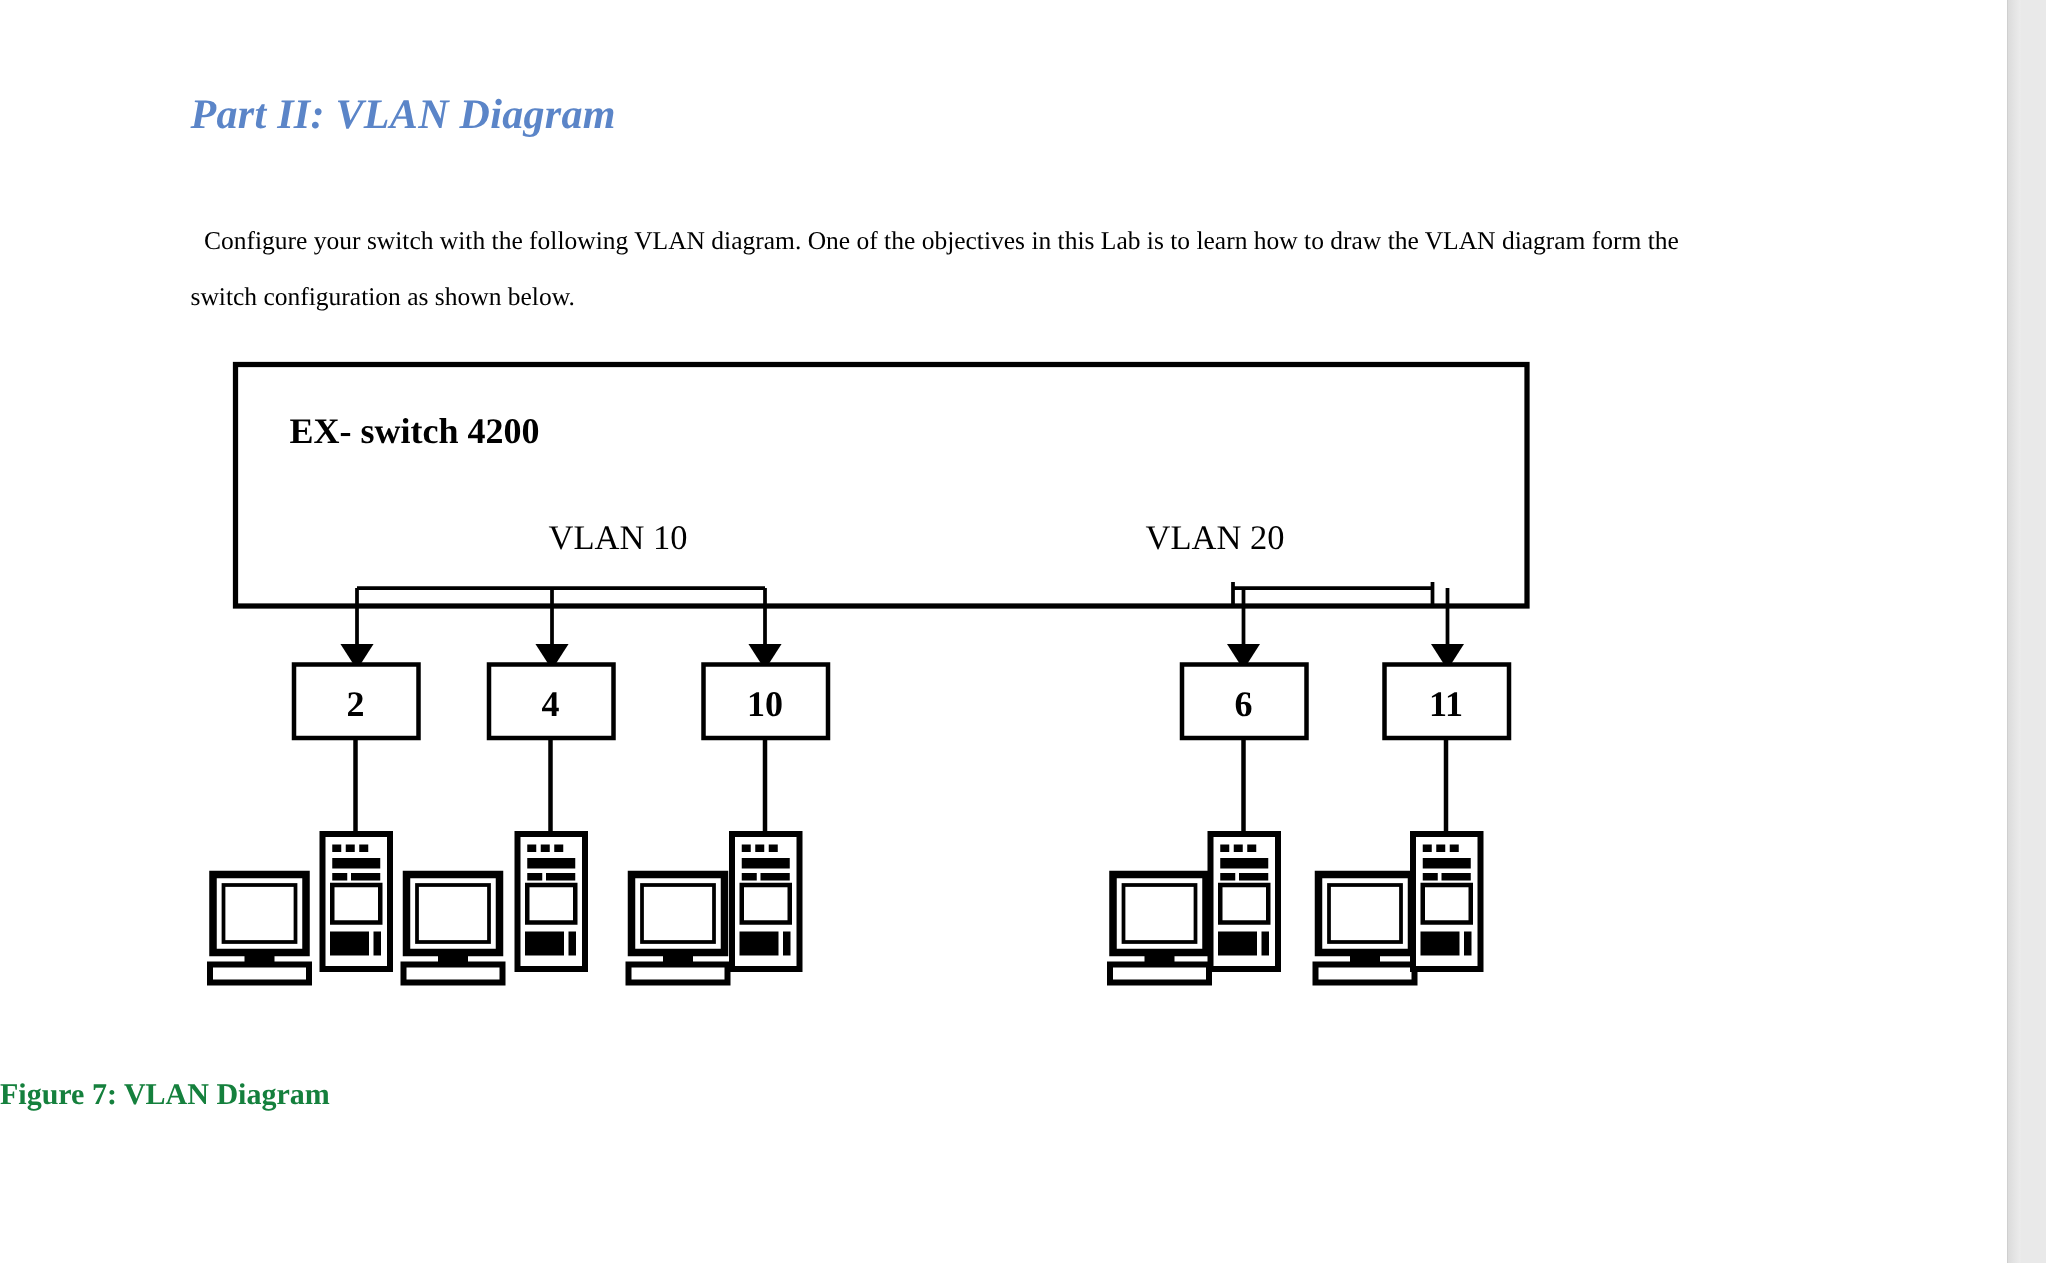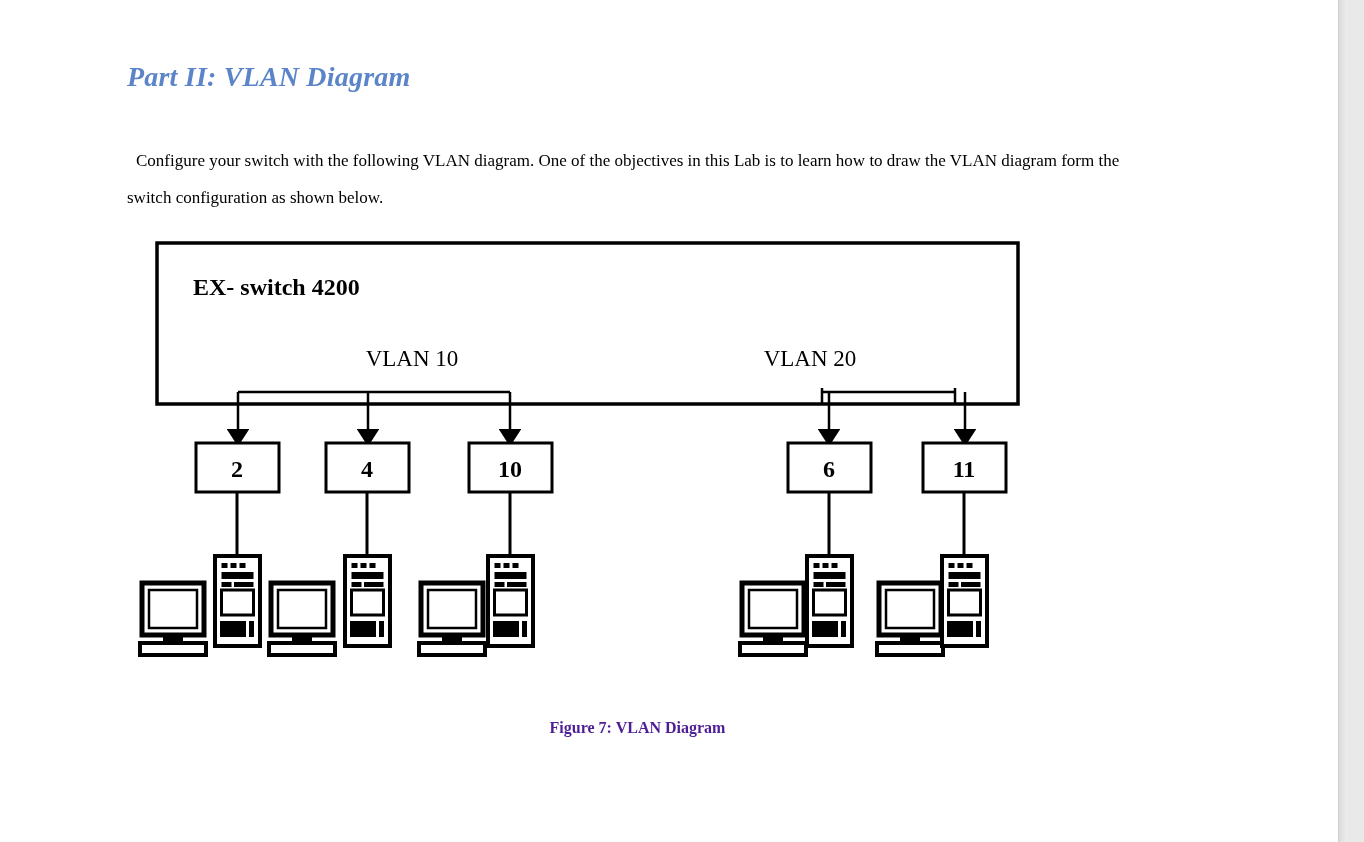--- a/index.html
+++ b/index.html
@@ -94,24 +94,24 @@
     font-weight: bold;
     text-anchor: middle;
   }
 
   
   #caption {
     position: absolute;
     left: 0;
     top: 719px;
     width: 1275px;
-    text-align: center;
-    font-size: 16px;
-    font-weight: bold;
-    color: #4c1d95;
+    text-align: left;
+    font-size: 20px;
+    font-weight: bold;
+    color: #15803d;
   }
 </style>
 </head>
 <body>
 
 <div id="page">
 
   <h1 id="heading">Part II: VLAN Diagram</h1>
 
   <p id="body-text"><span class="indent"></span><span>Configure your switch with the following VLAN diagram. One of the objectives in this Lab is to learn how to draw the VLAN diagram form the switch configuration as shown below.</span></p>

